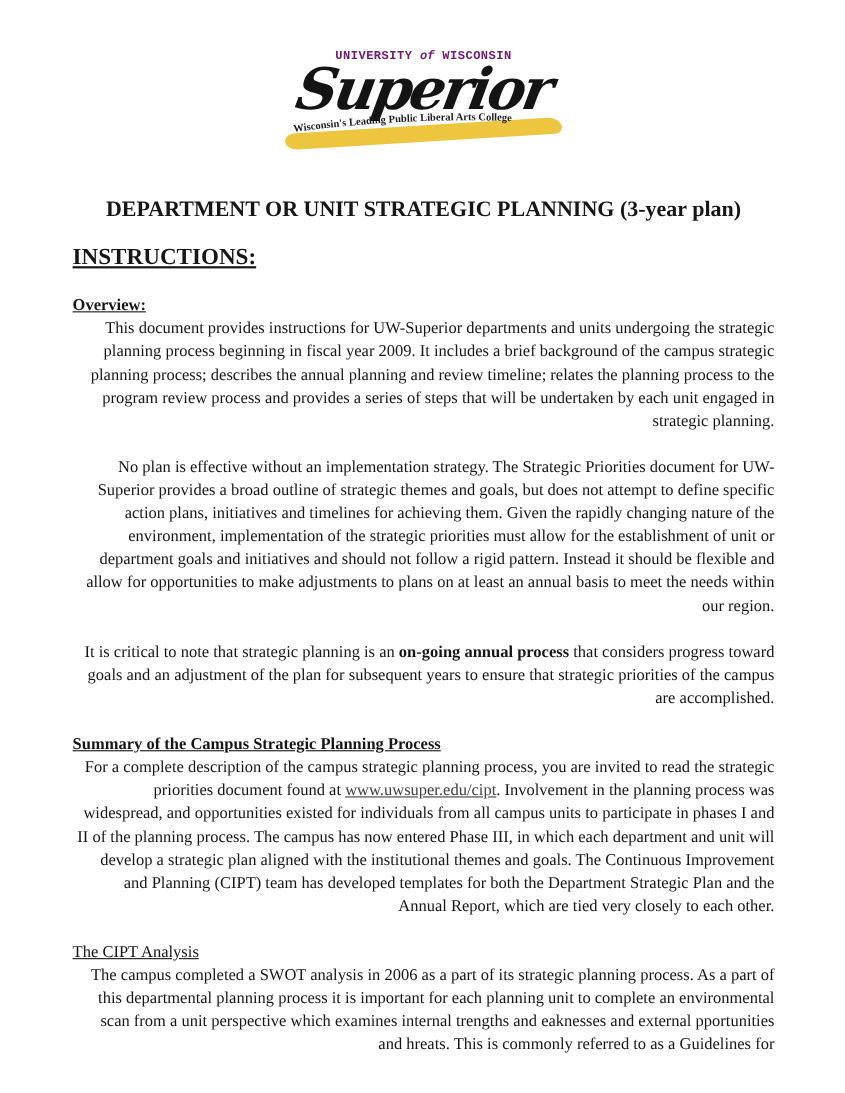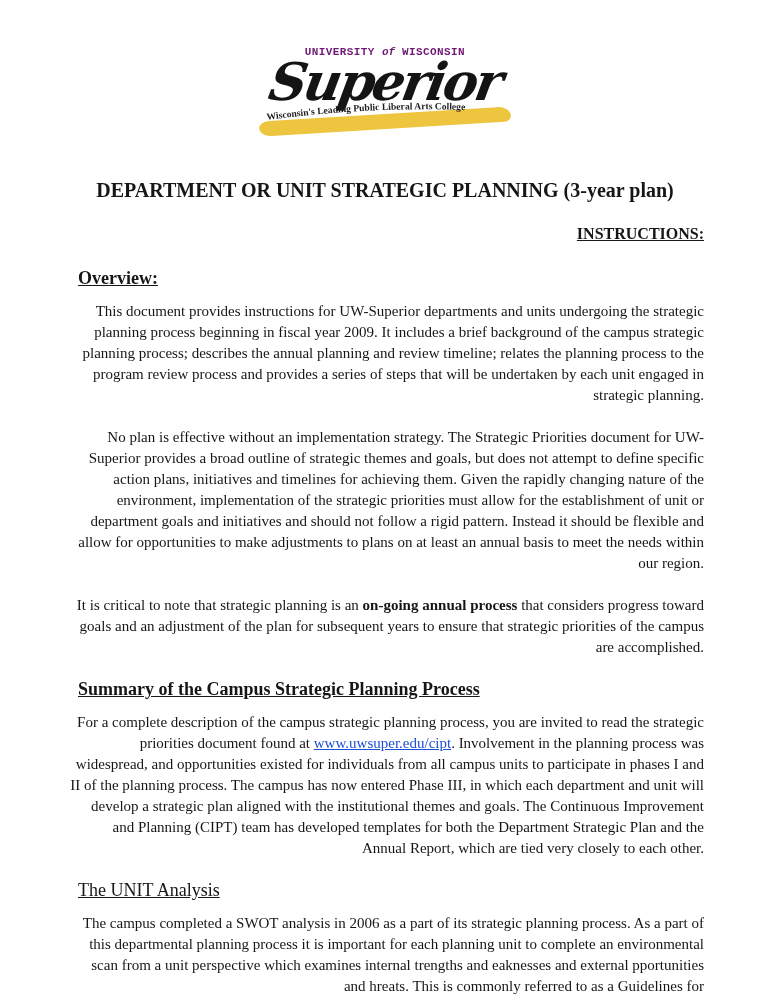--- a/index.html
+++ b/index.html
@@ -77,39 +77,39 @@
 
   
   .doc-title {
     margin: 34px 0 0 0;
     text-align: center;
     font-size: 20px;
     font-weight: bold;
   }
   .doc-sub {
     margin: 22px 0 0 0;
-    text-align: right;
-    font-size: 16px;
+    text-align: left;
+    font-size: 21px;
     font-weight: bold;
     text-decoration: underline;
   }
   .h-underline {
-    margin: 12px;
-    font-size: 18px;
+    margin: 0;
+    font-size: 15px;
     font-weight: bold;
     text-decoration: underline;
   }
   .h-underline.regular { font-weight: normal; }
 
   
   p { margin: 0; text-align: right; }
   .sp { margin-top: 21px; }
   .content { margin-top: 24px; }
   .b { font-weight: bold; }
-  .doc-link { color: #1d4ed8; cursor: pointer; }
+  .doc-link { color: #404040; cursor: pointer; }
 </style>
 </head>
 <body>
 
 <div class="page">
 
   <div class="logo">
     <div class="logo-line1">
       <span>UNIVERSITY</span>
       <span class="of">of</span>
@@ -136,17 +136,17 @@
     <p>This document provides instructions for UW-Superior departments and units undergoing the strategic planning process beginning in fiscal year 2009. It includes a brief background of the campus strategic planning process; describes the annual planning and review timeline; relates the planning process to the program review process and provides a series of steps that will be undertaken by each unit engaged in strategic planning.</p>
 
 
     <p class="sp">No plan is effective without an implementation strategy.  The Strategic Priorities document for UW-Superior provides a broad outline of strategic themes and goals, but does not attempt to define specific action plans, initiatives and timelines for achieving them.  Given the rapidly changing nature of the environment, implementation of the strategic priorities must allow for the establishment of unit or department goals and initiatives and should not follow a rigid pattern. Instead it should be flexible and allow for opportunities to make adjustments to plans on at least an annual basis to meet the needs within our region.</p>
 
     <p class="sp">It is critical to note that strategic planning is an <span class="b">on-going annual process</span> that considers progress toward goals and an adjustment of the plan for subsequent years to ensure that strategic priorities of the campus are accomplished.</p>
 
     <h3 class="h-underline sp">Summary of the Campus Strategic Planning Process</h3>
     <p>For a complete description of the campus strategic planning process, you are invited to read the strategic priorities document found at <a class="doc-link" href="#">www.uwsuper.edu/cipt</a>. Involvement in the planning process was widespread, and opportunities existed for individuals from all campus units to participate in phases I and II of the planning process. The campus has now entered Phase III, in which each department and unit will develop a strategic plan aligned with the institutional themes and goals. The Continuous Improvement and Planning (CIPT) team has developed templates for both the Department Strategic Plan and the Annual Report, which are tied very closely to each other.</p>
 
-    <h3 class="h-underline regular sp">The UNIT Analysis</h3>
+    <h3 class="h-underline regular sp">The CIPT Analysis</h3>
     <p>The campus completed a SWOT analysis in 2006 as a part of its strategic planning process. As a part of this departmental planning process it is important for each planning unit to complete an environmental scan from a unit perspective which examines internal trengths and eaknesses and external pportunities and hreats. This is commonly referred to as a  Guidelines for</p>
 
   </main>
 </div>
 
 </body></html>

